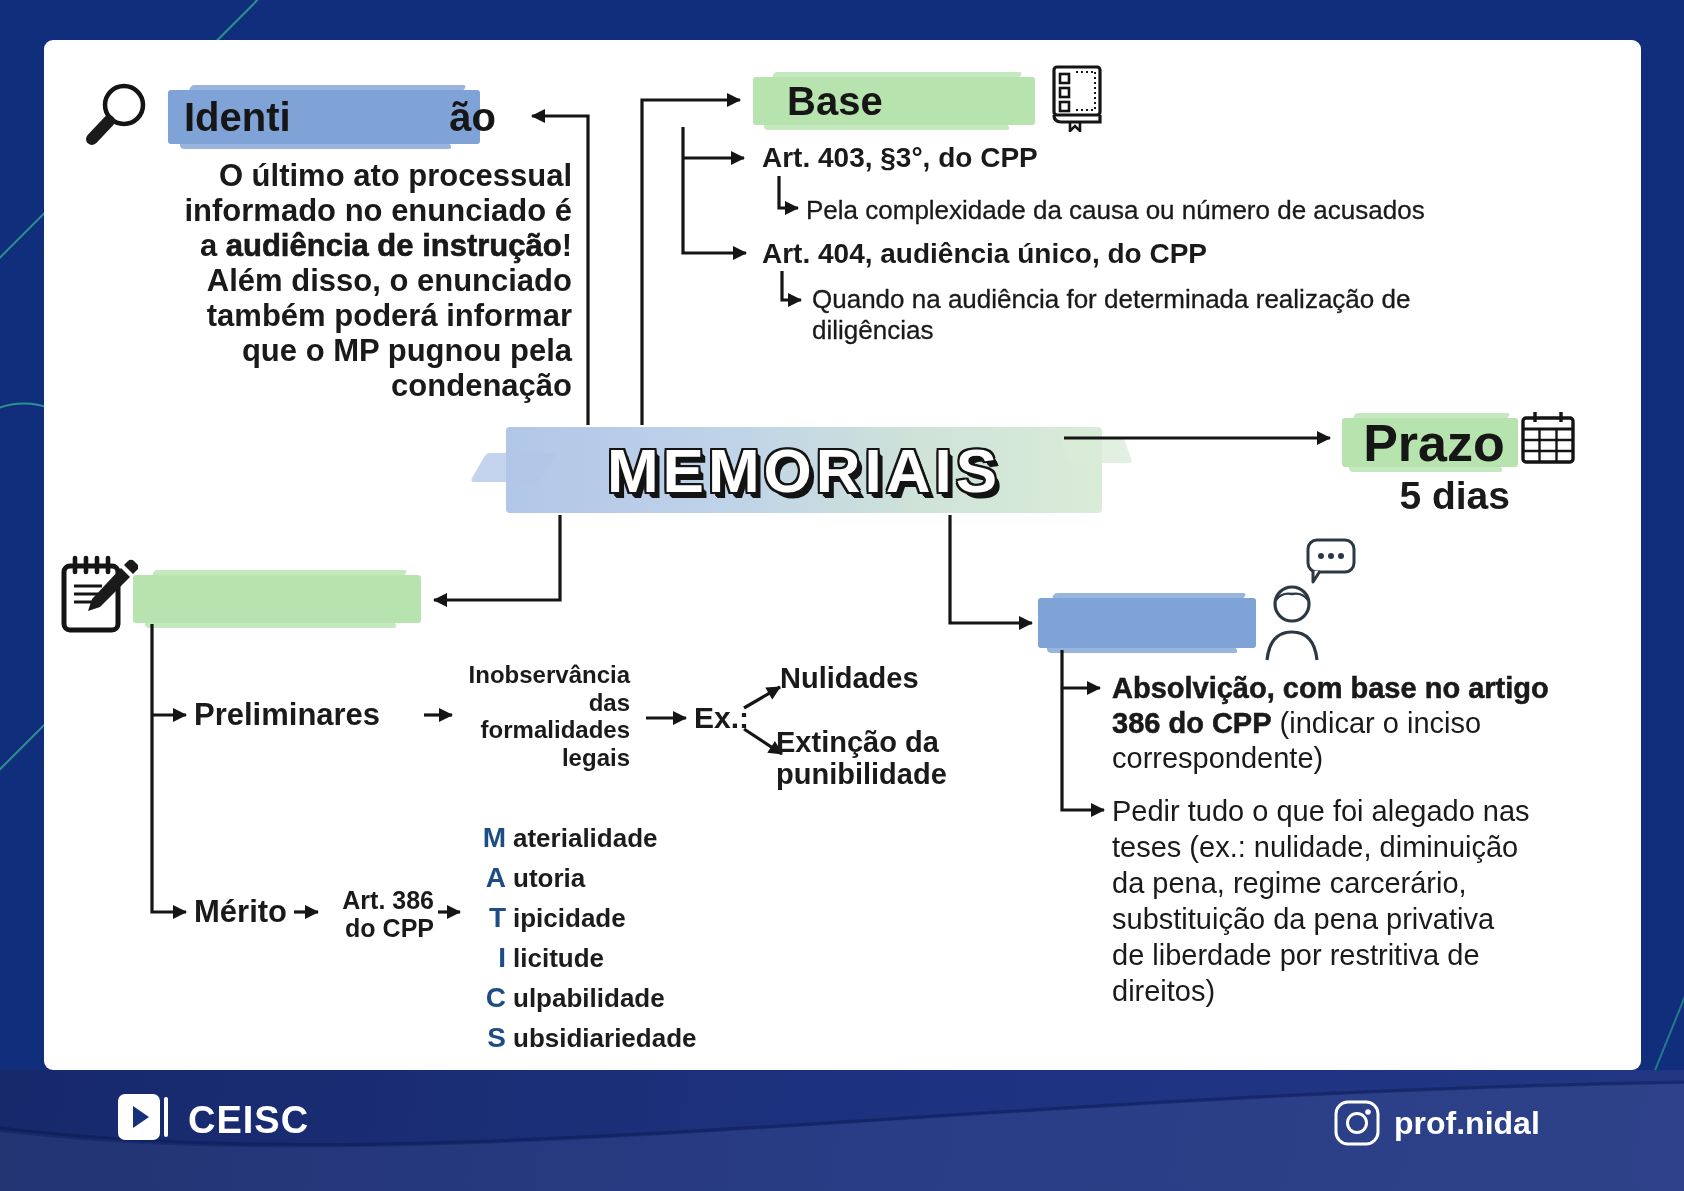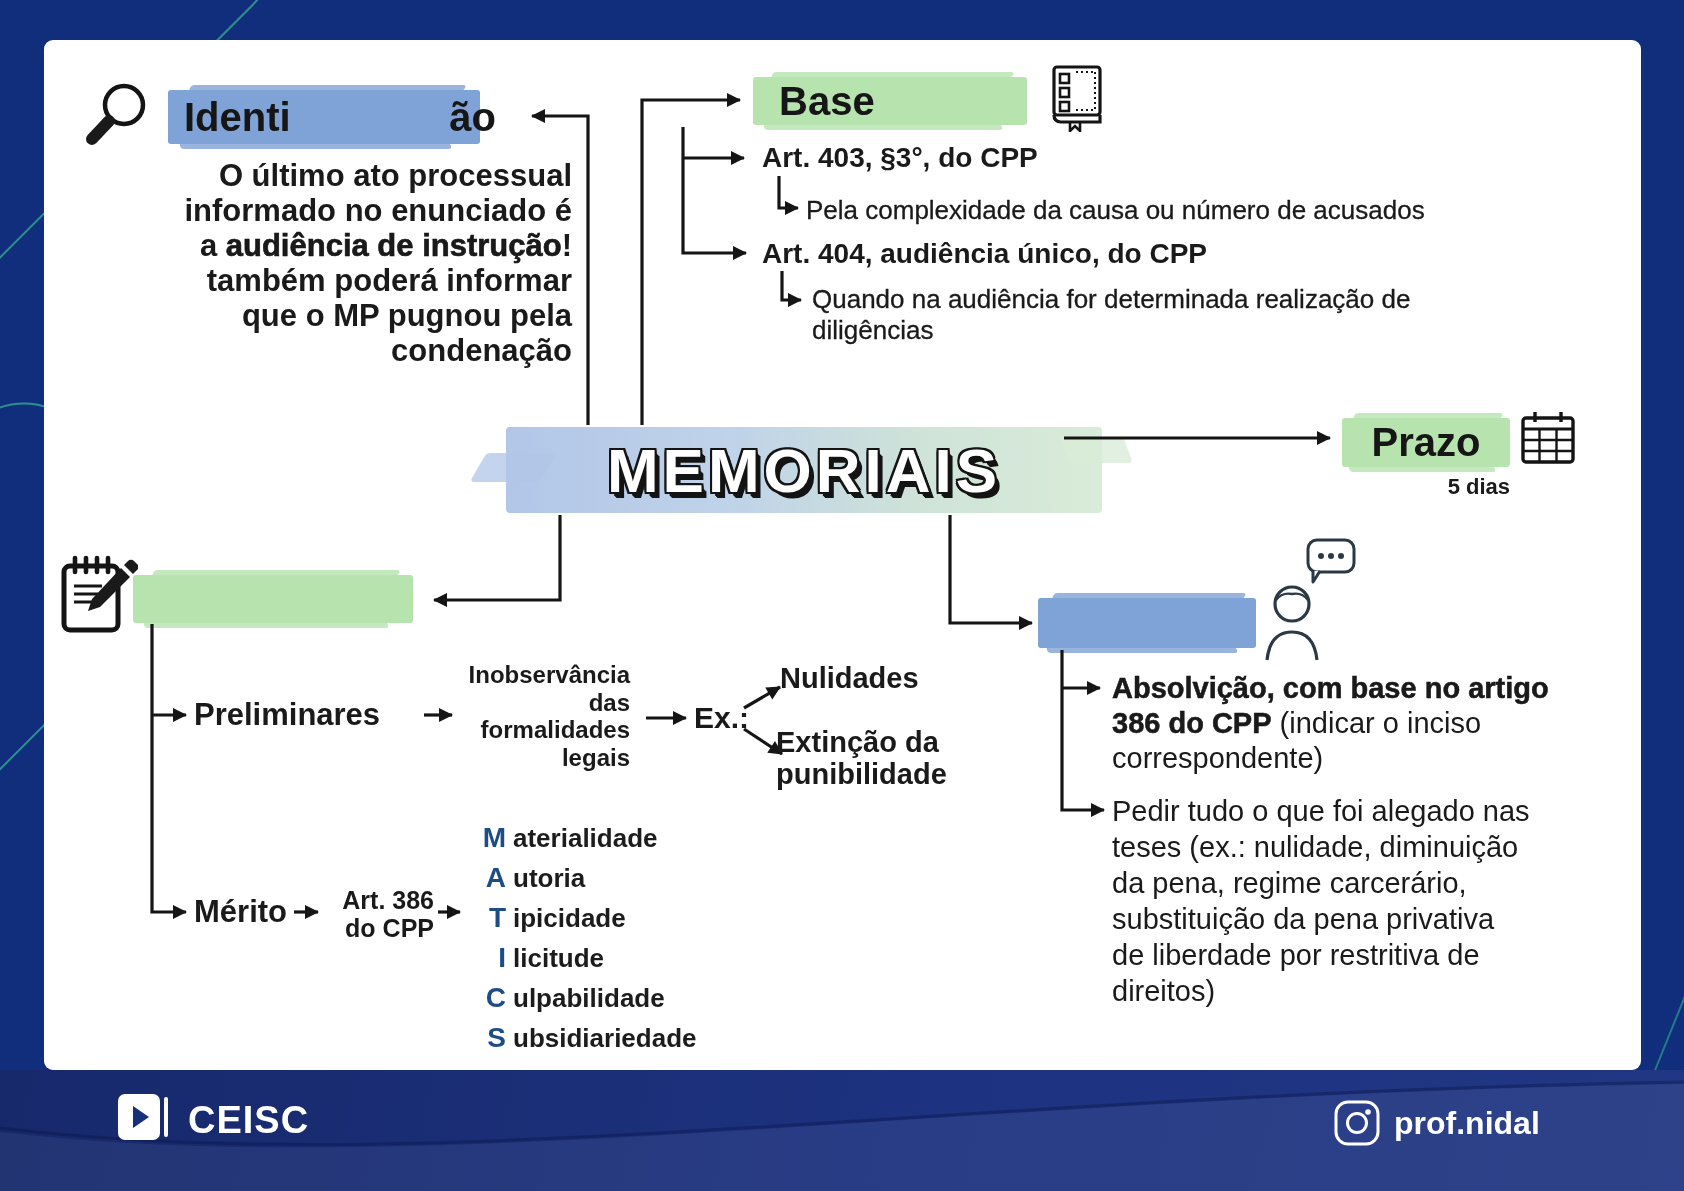--- a/index.html
+++ b/index.html
@@ -19,21 +19,21 @@
   .bottombar svg{position:absolute;left:0;top:0;}
   
   .card{position:absolute;left:44px;top:40px;width:1597px;height:1030px;background:#ffffff;border-radius:9px;z-index:1;}
   
   svg.connectors{position:absolute;left:0;top:0;z-index:3;pointer-events:none;}
   
   .hl{position:absolute;z-index:2;border-radius:3px;}
   .hl::before{content:"";position:absolute;left:7%;right:5%;top:-5px;height:6px;background:inherit;opacity:.8;border-radius:3px;transform:skewX(-25deg);}
   .hl::after{content:"";position:absolute;left:4%;right:9%;bottom:-5px;height:6px;background:inherit;opacity:.8;border-radius:3px;transform:skewX(18deg);}
   .hl-blue{background:#7fa3d6;}
-  .hl-green{background:#b7e3ae;}
+  .hl-green{background:#b7e3ae;padding-left:8px;}
   .hl-label{width:100%;height:100%;display:flex;align-items:center;font-weight:700;color:#161616;}
   
   .t{position:absolute;color:#1a1a1a;z-index:4;}
   .b{font-weight:700;}
   .xb{font-weight:800;}
   .md{-webkit-text-stroke:.3px #1a1a1a;}
   .ctr{text-align:right;}
   
   .banner{position:absolute;left:466px;top:427px;width:596px;height:86px;z-index:2;border-radius:4px;
     background:linear-gradient(90deg,#b2c6e8 0%,#bfd3e9 38%,#cfe3d8 70%,#d9ecd8 100%);margin-left:40px;}
@@ -153,45 +153,46 @@
 <div class="hl hl-blue" style="left:168px;top:90px;width:312px;height:54px;">
   <div class="hl-label" style="justify-content:space-between;padding:0 18px 0 16px;font-size:40px;">
     <span>Identi</span>
     <span>ão</span>
   </div>
 </div>
 <div class="t ctr b" style="left:98px;top:158px;width:474px;font-size:31px;line-height:35px;">
   <div>O último ato processual</div>
   <div>informado no enunciado é</div>
   <div><span>a </span><span class="xb" style="-webkit-text-stroke:.6px #111;">audiência de instrução</span><span>!</span></div>
+  <div>Além disso, o enunciado</div>
   <div>também poderá informar</div>
   <div>que o MP pugnou pela</div>
   <div>condenação</div>
 </div>
 
 <div class="hl hl-green" style="left:753px;top:77px;width:274px;height:48px;">
   <div class="hl-label" style="padding-left:26px;font-size:40px;">
     <span>Base</span>
   </div>
 </div>
 <div class="t b" style="left:762px;top:142px;font-size:28px;white-space:nowrap;">Art. 403, §3°, do CPP</div>
 <div class="t md" style="left:806px;top:195px;font-size:26px;white-space:nowrap;">Pela complexidade da causa ou número de acusados</div>
 <div class="t b" style="left:762px;top:238px;font-size:28px;white-space:nowrap;">Art. 404, audiência único, do CPP</div>
 <div class="t md" style="left:812px;top:284px;width:672px;font-size:26px;line-height:31px;">Quando na audiência for determinada realização de diligências</div>
 
 <div class="banner">
   <div class="banner-title">MEMORIAIS</div>
 </div>
 
 <div class="hl hl-green" style="left:1342px;top:418px;width:168px;height:49px;">
-  <div class="hl-label" style="justify-content:center;font-size:40px;">
+  <div class="hl-label" style="justify-content:center;font-size:52px;">
     <span>Prazo</span>
   </div>
 </div>
-<div class="t b ctr" style="left:1342px;top:474px;width:168px;font-size:22px;">5 dias</div>
+<div class="t b ctr" style="left:1342px;top:474px;width:168px;font-size:39px;">5 dias</div>
 
 <div class="hl hl-green" style="left:133px;top:575px;width:280px;height:48px;">
   <div class="hl-label" style="justify-content:center;font-size:36px;">
     <span></span>
   </div>
 </div>
 
 <div class="t b" style="left:194px;top:697px;font-size:31px;white-space:nowrap;">Preliminares</div>
 <div class="t b ctr" style="left:455px;top:661px;width:175px;font-size:24px;line-height:27.5px;">Inobservância das formalidades legais</div>
 <div class="t b" style="left:694px;top:701px;font-size:30px;">Ex.:</div>

